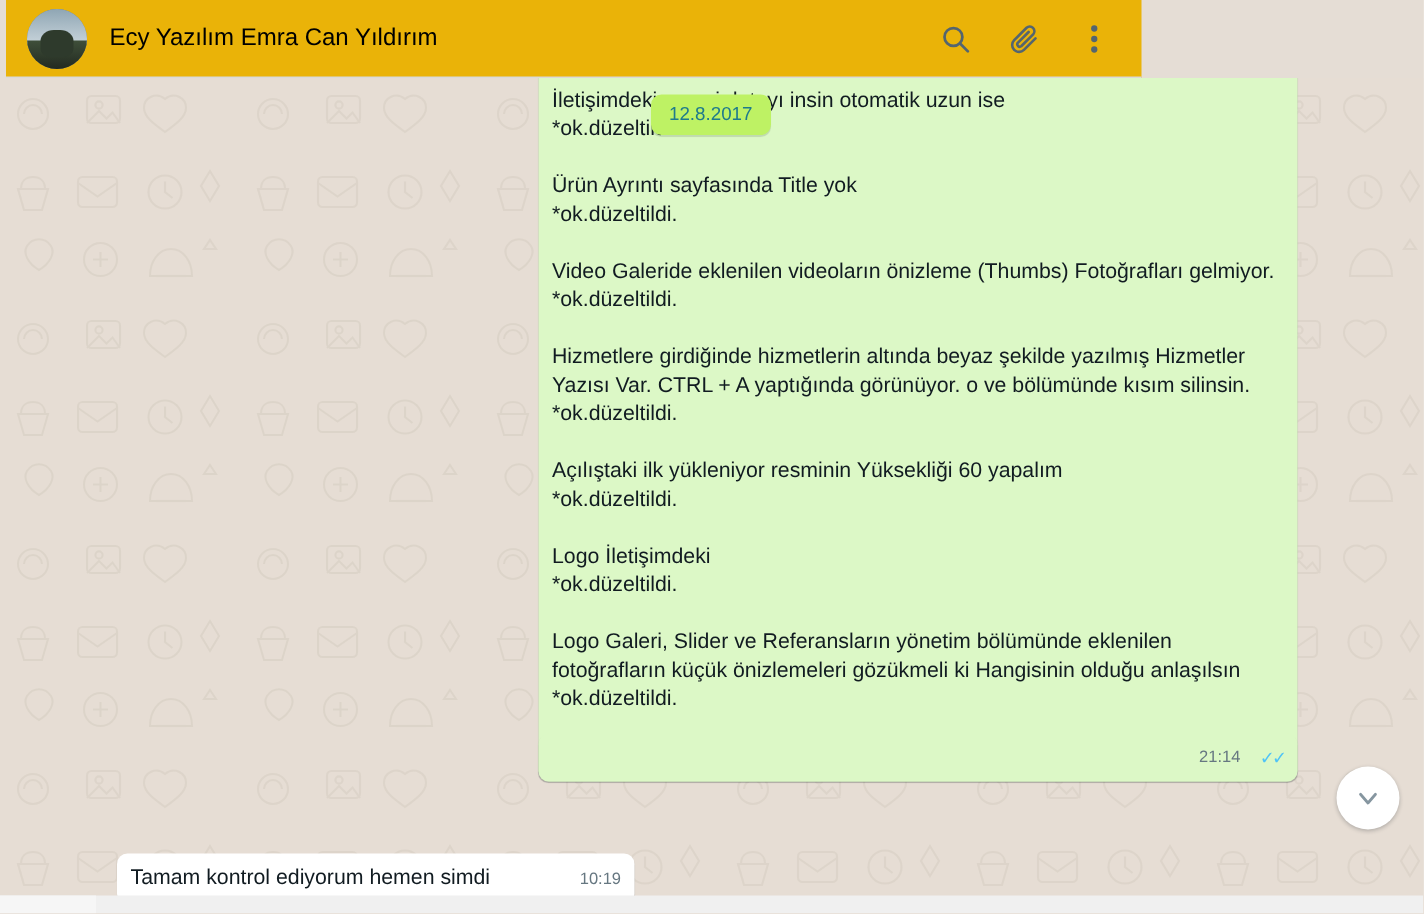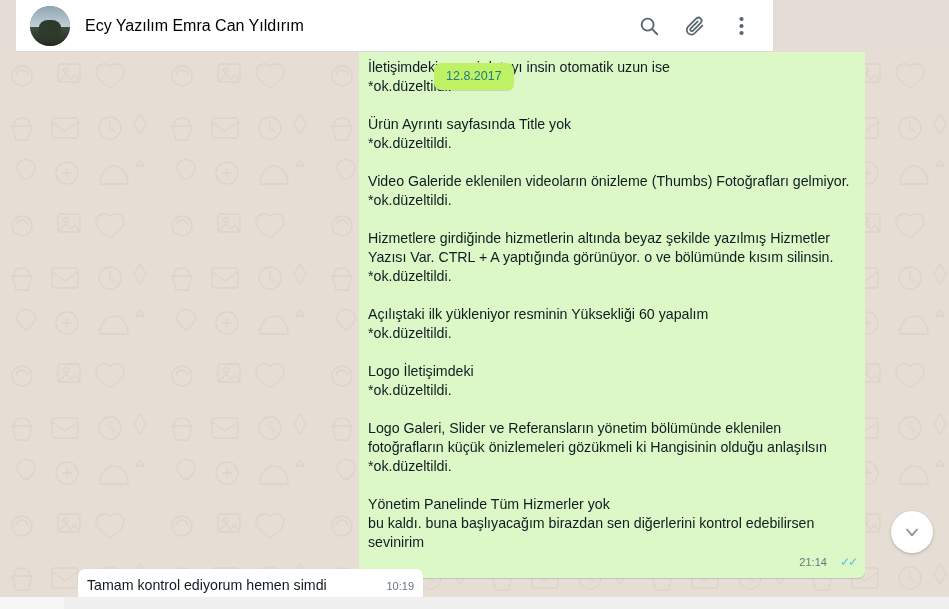--- a/index.html
+++ b/index.html
@@ -13,23 +13,23 @@
   .app {
     position: relative;
     width: 949px; height: 609px;
     overflow: hidden;
     background: #e5ddd5;
   }
 
   
   .header {
     position: absolute;
-    top: 0; left: 16px;
+    top: 0; left: 4px;
     width: 757px; height: 52px;
-    background: #ffffff;
+    background: #eab308;
     display: flex;
     align-items: center;
     padding: 0 14px;
     border-bottom: 1px solid #dadada;
     z-index: 20;
   }
   .avatar {
     width: 40px; height: 40px;
     border-radius: 50%;
     overflow: hidden;
@@ -273,22 +273,20 @@
 *ok.düzeltildi.</div>
         <div class="para txt">Logo Galeri, Slider ve Referansların yönetim bölümünde eklenilen fotoğrafların küçük önizlemeleri gözükmeli ki Hangisinin olduğu anlaşılsın
 *ok.düzeltildi.</div>
         <div class="meta">
           <span>21:14</span>
           <span class="ticks">✓✓</span>
         </div>
       </div>
 
       <div class="bubble out" id="bubble-b">
-        <div class="para txt">Yönetim Panelinde Tüm Hizmerler yok
-bu kaldı. buna başlıyacağım birazdan sen diğerlerini kontrol edebilirsen sevinirim</div>
         <div class="meta">
           <span>21:14</span>
           <span class="ticks">✓✓</span>
         </div>
       </div>
 
       <div class="bubble in" id="bubble-c">
         <div class="meta">
           <span>10:19</span>
         </div>

